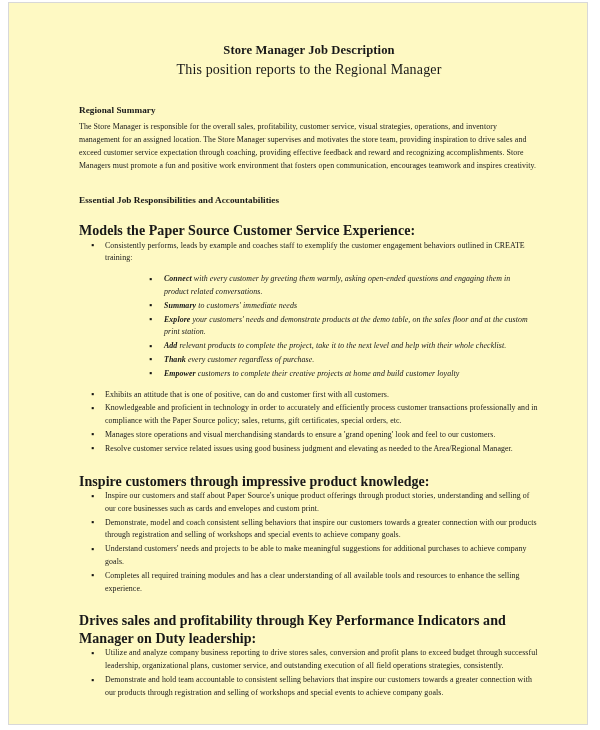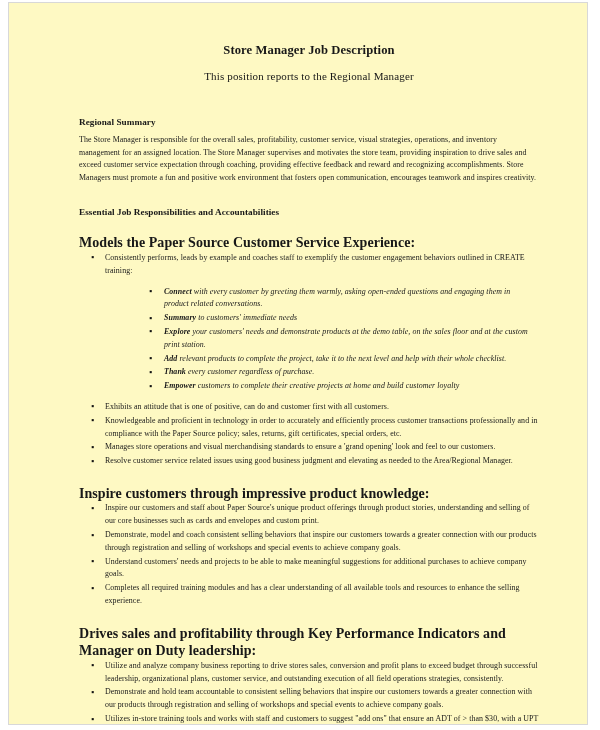--- a/index.html
+++ b/index.html
@@ -34,22 +34,22 @@
   .doc-title {
     text-align: center;
     font-weight: bold;
     font-size: 12.6px;
     letter-spacing: 0.1px;
     margin: 0 0 3px 0;
     line-height: 1.2;
   }
   .doc-subtitle {
     text-align: center;
-    font-size: 11px;
-    margin: 12px;
+    font-size: 14px;
+    margin: 4px;
     line-height: 1.2;
     letter-spacing: 0.15px;
   }
   .section-head {
     font-weight: bold;
     font-size: 9.2px;
     margin: 0;
     line-height: 1.25;
     letter-spacing: 0.05px;
   }
@@ -169,17 +169,16 @@
       <li><span>Understand customers' needs and projects to be able to make meaningful suggestions for additional purchases to achieve company goals.</span></li>
       <li><span>Completes all required training modules and has a clear understanding of all available tools and resources to enhance the selling experience.</span></li>
     </ul>
 
     <div class="spacer-md"></div>
 
     <h3 class="sub-head">Drives sales and profitability through Key Performance Indicators and Manager on Duty leadership:</h3>
     <ul class="bullets">
       <li><span>Utilize and analyze company business reporting to drive stores sales, conversion and profit plans to exceed budget through successful leadership, organizational plans, customer service, and outstanding execution of all field operations strategies, consistently.</span></li>
       <li><span>Demonstrate and hold team accountable to consistent selling behaviors that inspire our customers towards a greater connection with our products through registration and selling of workshops and special events to achieve company goals.</span></li>
-      <li><span>Utilizes in-store training tools and works with staff and customers to suggest "add ons" that ensure an ADT of &gt; than $30, with a UPT of 7 per sales transaction.</span></li>
     </ul>
 
   </div>
 </div>
 
 </body></html>

